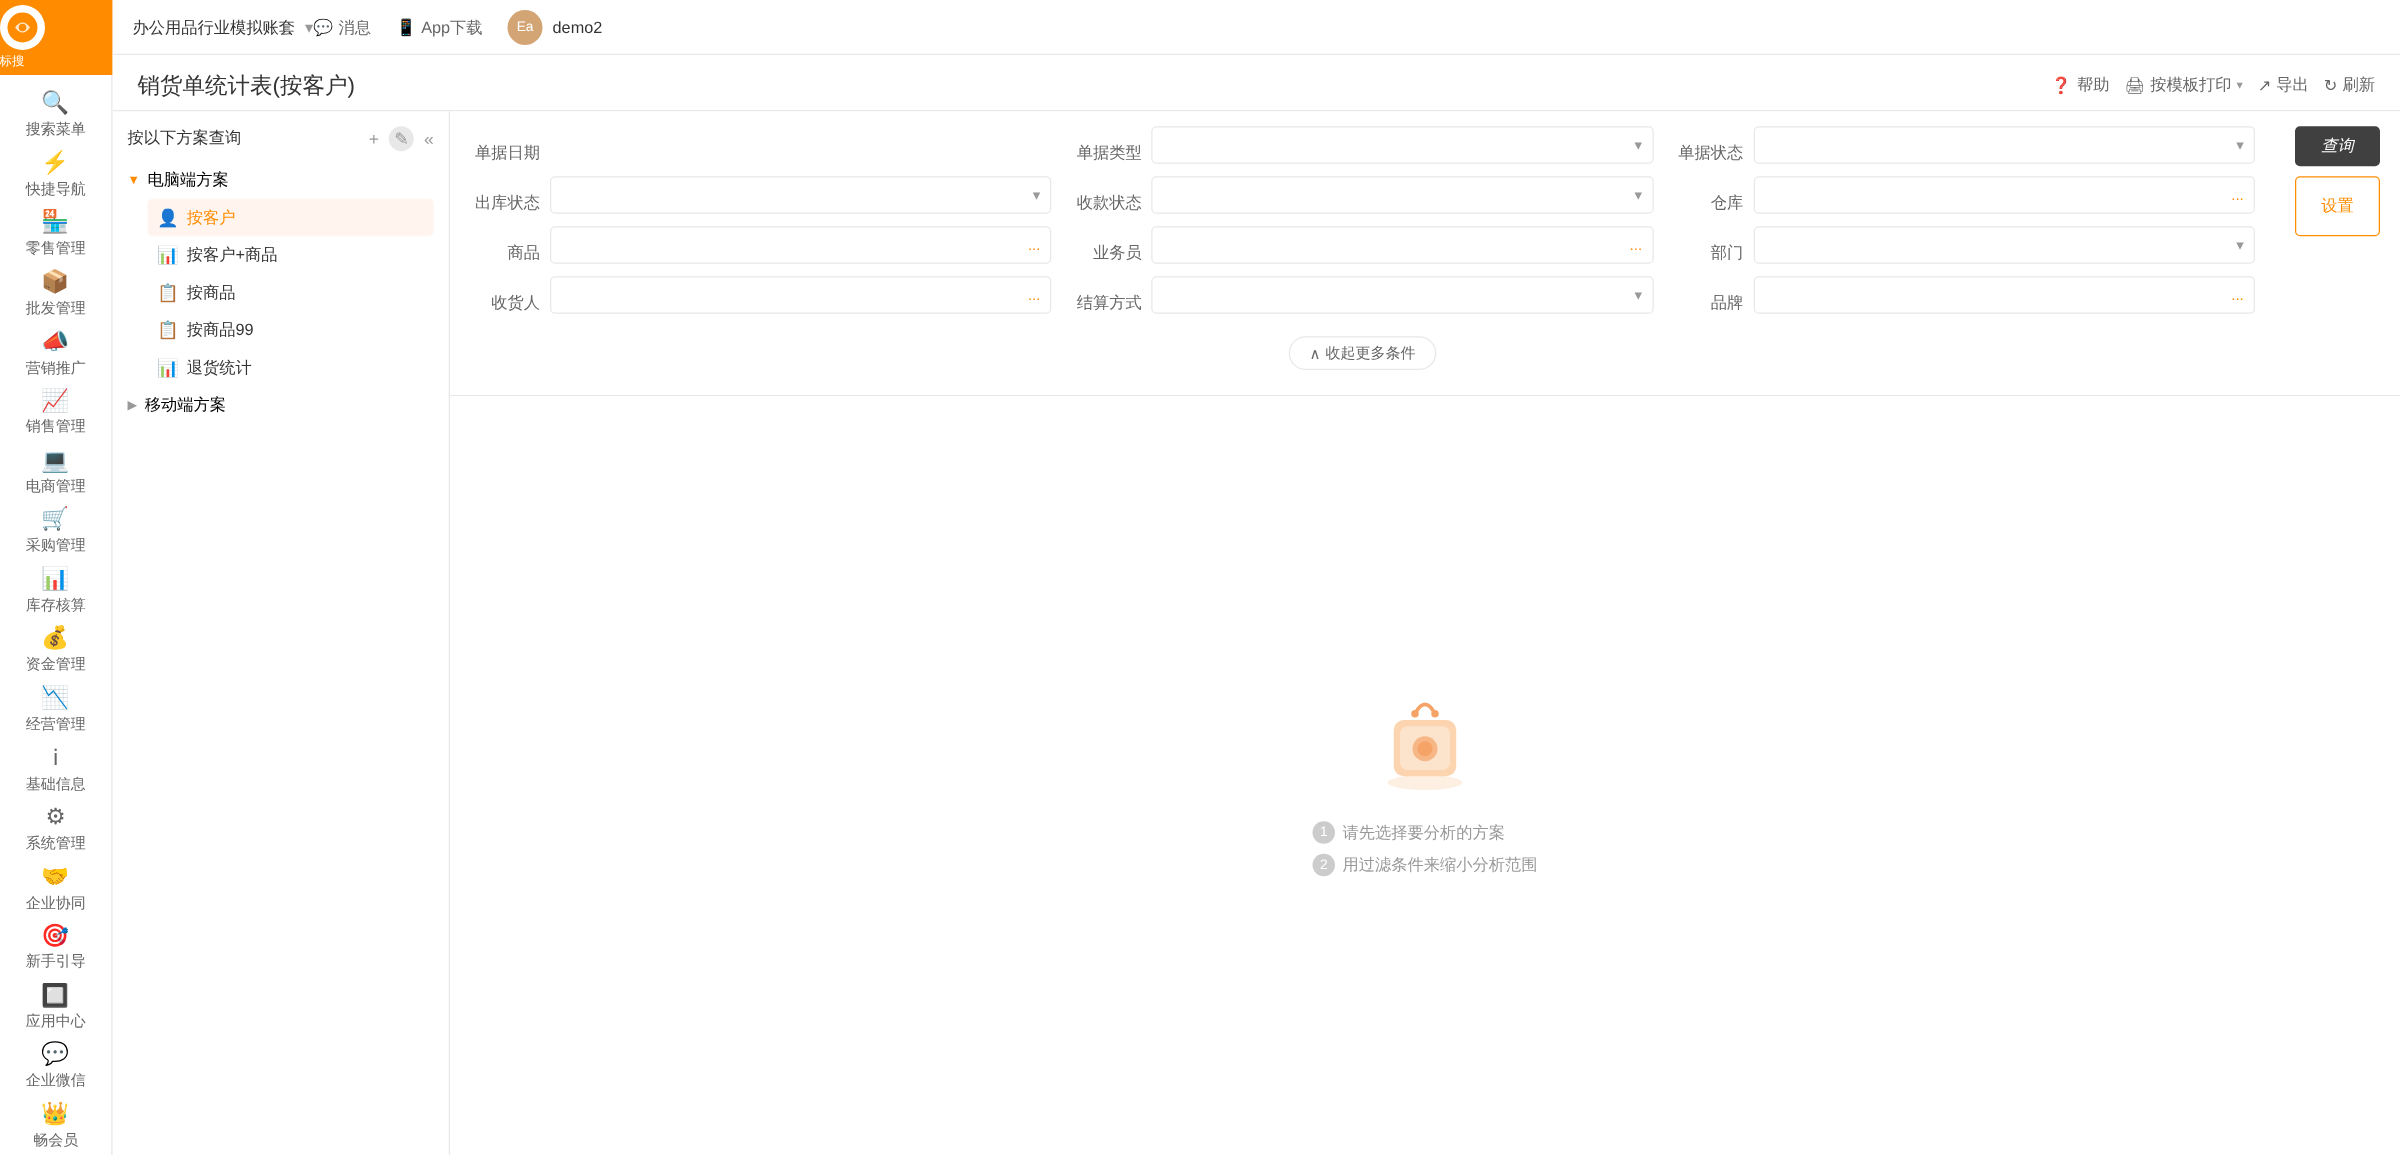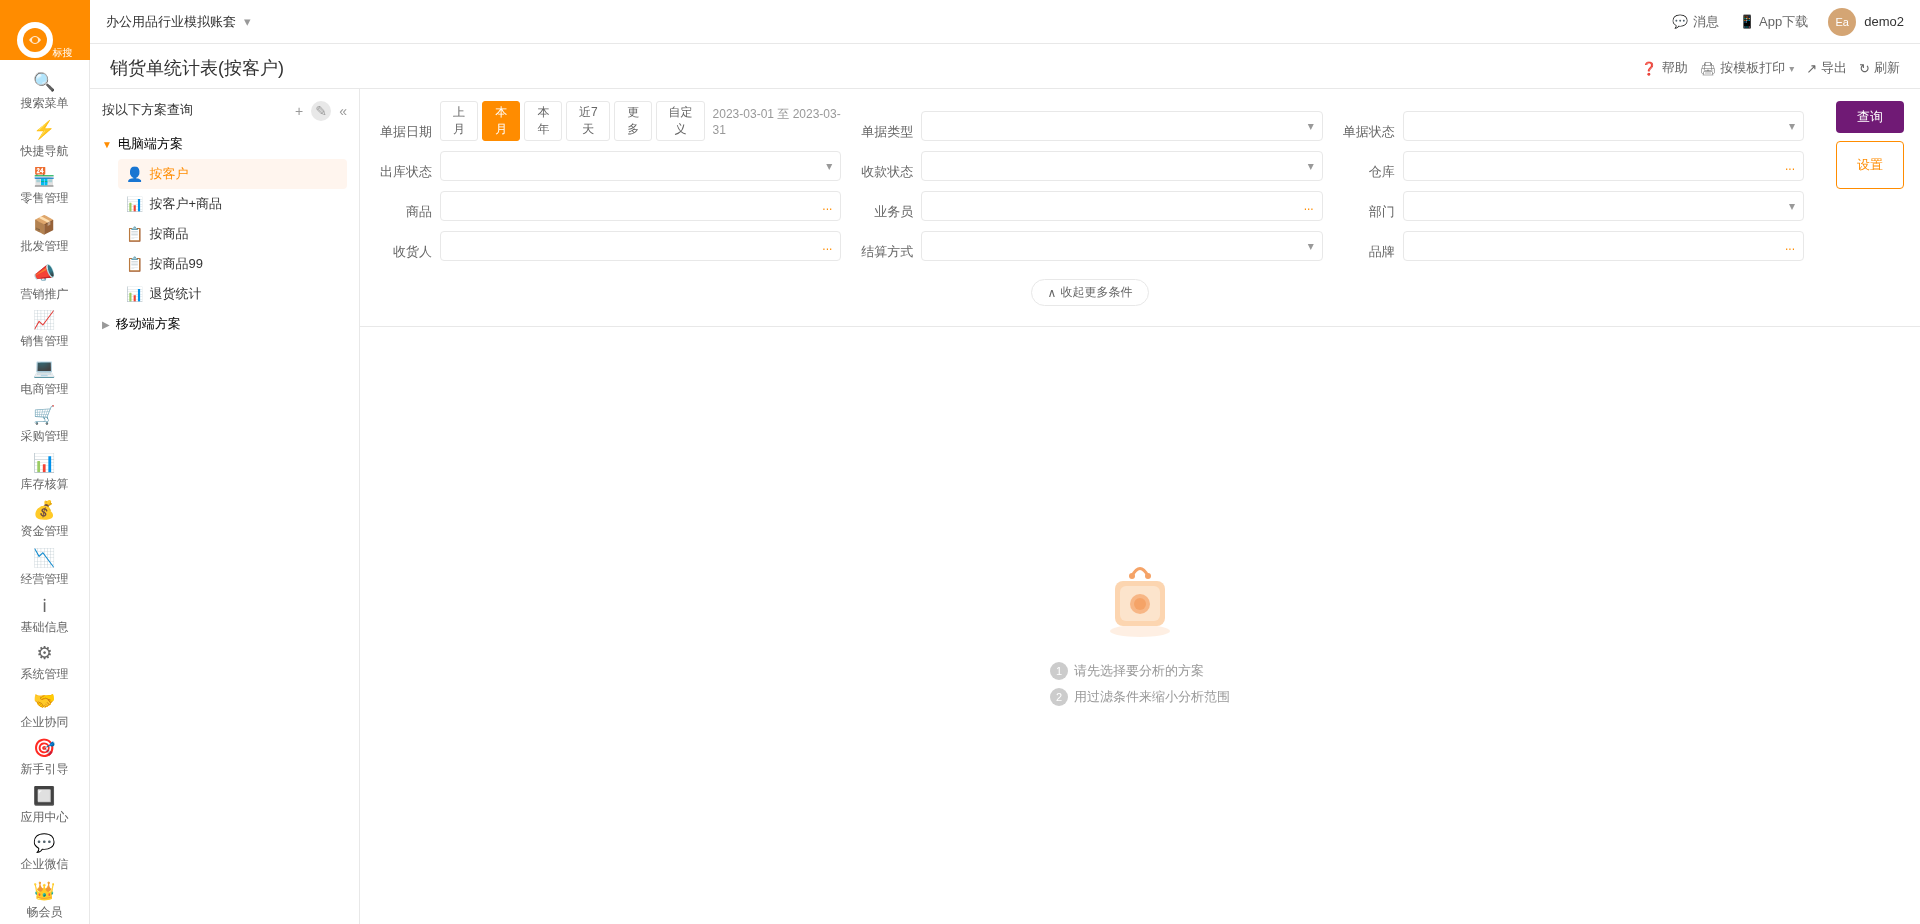--- a/index.html
+++ b/index.html
@@ -1,32 +1,32 @@
 <!DOCTYPE html>
 <html><head>
   <meta charset="utf-8">
   <style>
     * { margin: 0; padding: 0; box-sizing: border-box; }
     body { font-family: 'Microsoft YaHei', Arial, sans-serif; font-size: 13px; background: #f5f5f5; color: #333; width: 1920px; height: 924px; overflow: hidden; display: flex; }
 
     
     .sidebar { width: 90px; background: #fff; border-right: 1px solid #e8e8e8; display: flex; flex-direction: column; align-items: center; height: 924px; }
-    .logo { width: 90px; height: 60px; background: #ff8c00; display: flex; flex-direction: row; align-items: flex-end; justify-content: center; cursor: pointer; }
+    .logo { width: 90px; height: 60px; background: #ff8c00; display: flex; flex-direction: column; align-items: flex-start; justify-content: center; cursor: pointer; }
     .logo-icon { width: 36px; height: 36px; background: #fff; border-radius: 50%; display: flex; align-items: center; justify-content: center; margin-bottom: 2px; }
     .logo-icon svg { width: 28px; height: 28px; }
     .logo-text { color: #fff; font-size: 10px; }
     .sidebar-nav { width: 90px; display: flex; flex-direction: column; align-items: center; padding-top: 8px; flex: 1; overflow-y: auto; }
     .sidebar-item { width: 90px; height: 48px; display: flex; flex-direction: column; align-items: center; justify-content: center; cursor: pointer; color: #666; font-size: 12px; border-radius: 4px; margin: 1px 0; }
     .sidebar-item .s-icon { font-size: 18px; margin-bottom: 2px; }
 
     
     .main { flex: 1; display: flex; flex-direction: column; height: 924px; overflow: hidden; }
 
     
-    .top-header { height: 44px; background: #fff; border-bottom: 1px solid #e8e8e8; display: flex; align-items: center; justify-content: space-between; padding: 0 16px; }
+    .top-header { height: 44px; background: #fff; border-bottom: 1px solid #e8e8e8; display: flex; align-items: center; padding: 0 16px; }
     .app-title { display: flex; align-items: center; gap: 8px; font-size: 13px; color: #333; }
     .app-title-dropdown { color: #999; cursor: pointer; }
     .header-right { display: flex; align-items: center; gap: 20px; }
     .header-btn { display: flex; align-items: center; gap: 4px; font-size: 13px; color: #666; cursor: pointer; }
     .user-avatar { width: 28px; height: 28px; border-radius: 50%; background: #d4a574; display: flex; align-items: center; justify-content: center; color: #fff; font-size: 11px; cursor: pointer; overflow: hidden; }
     .user-name { font-size: 13px; color: #333; cursor: pointer; }
 
     
     .tab-bar { height: 40px; background: #4DBDAC; display: flex; align-items: flex-end; padding: 0 0 0 0; }
     .tab { height: 34px; padding: 0 16px; display: flex; align-items: center; gap: 6px; cursor: pointer; font-size: 13px; border-radius: 4px 4px 0 0; margin-left: 4px; }
@@ -70,21 +70,21 @@
 
     
     .filter-table-area { flex: 1; display: flex; flex-direction: column; overflow: hidden; background: #fff; margin: 0; }
     .date-btn { padding: 2px 8px; border: 1px solid #e8e8e8; border-radius: 3px; cursor: pointer; font-size: 12px; color: #666; background: #fff; }
     .date-btn.active { background: #ff8c00; color: #fff; border-color: #ff8c00; }
     .date-range { font-size: 12px; color: #999; margin-left: 4px; }
     .collapse-row { display: flex; justify-content: center; padding: 8px 0; }
     .collapse-btn { display: flex; align-items: center; gap: 4px; color: #666; font-size: 12px; cursor: pointer; padding: 4px 16px; border: 1px solid #e8e8e8; border-radius: 20px; background: #fff; }
 
     
-    .query-btn { background: #701a75; color: #fff; border: none; border-radius: 4px; padding: 6px 20px; font-size: 13px; cursor: pointer; height: 32px; }
+    .query-btn { background: #404040; color: #fff; border: none; border-radius: 4px; padding: 6px 20px; font-size: 13px; cursor: pointer; height: 32px; font-style: italic; }
     .setting-btn { background: #fff; color: #ff8c00; border: 1px solid #ff8c00; border-radius: 4px; padding: 6px 20px; font-size: 13px; cursor: pointer; height: 48px; }
 
     
     .empty-state { flex: 1; display: flex; flex-direction: column; align-items: center; justify-content: center; background: #fff; }
     .empty-icon { width: 100px; height: 100px; margin-bottom: 16px; }
     .empty-tips { display: flex; flex-direction: column; gap: 8px; }
     .empty-tip { display: flex; align-items: center; gap: 6px; color: #999; font-size: 13px; }
     .tip-num { width: 18px; height: 18px; border-radius: 50%; background: #ccc; color: #fff; font-size: 11px; display: flex; align-items: center; justify-content: center; flex-shrink: 0; }
     .full-filter-area { display: flex; background: #fff; border-bottom: 1px solid #e8e8e8; }
     .filter-fields { flex: 1; padding: 12px 16px; }
@@ -289,31 +289,20 @@
         </div>
 
         <div class="filter-table-area">
 
           <div class="full-filter-area">
             <div class="filter-fields">
 
               <div class="filter-row-grid">
                 <div class="field-item">
                   <span class="field-label">单据日期</span>
-                  <div style="display:flex;align-items:center;gap:4px;flex:1;">
-                    <div class="date-shortcuts">
-                      <button class="date-btn">上月</button>
-                      <button class="date-btn active">本月</button>
-                      <button class="date-btn">本年</button>
-                      <button class="date-btn">近7天</button>
-                      <button class="date-btn">更多</button>
-                      <button class="date-btn">自定义</button>
-                    </div>
-                    <span class="date-range">2023-03-01 至 2023-03-31</span>
-                  </div>
                 </div>
                 <div class="field-item">
                   <span class="field-label">单据类型</span>
                   <div class="field-control">
                     <span></span>
                     <span class="chev">▾</span>
                   </div>
                 </div>
                 <div class="field-item">
                   <span class="field-label">单据状态</span>

